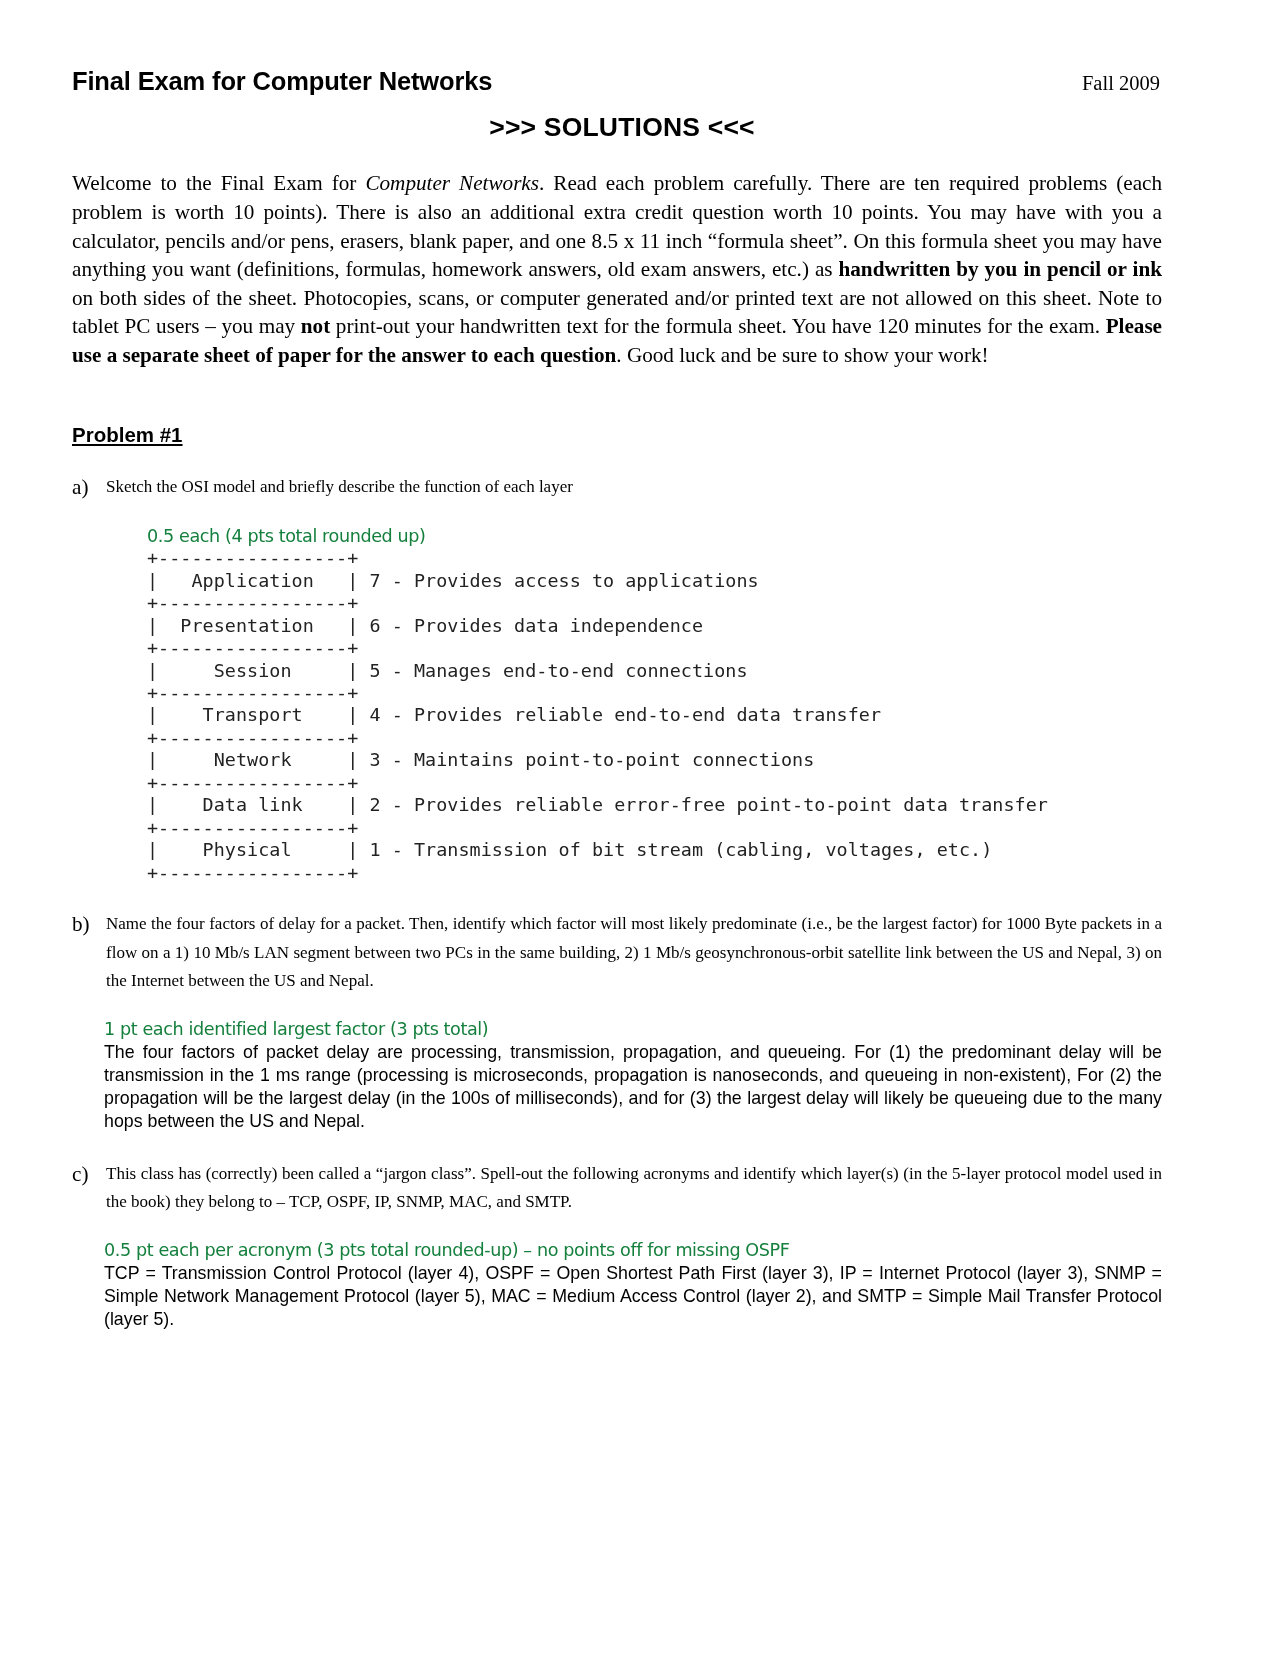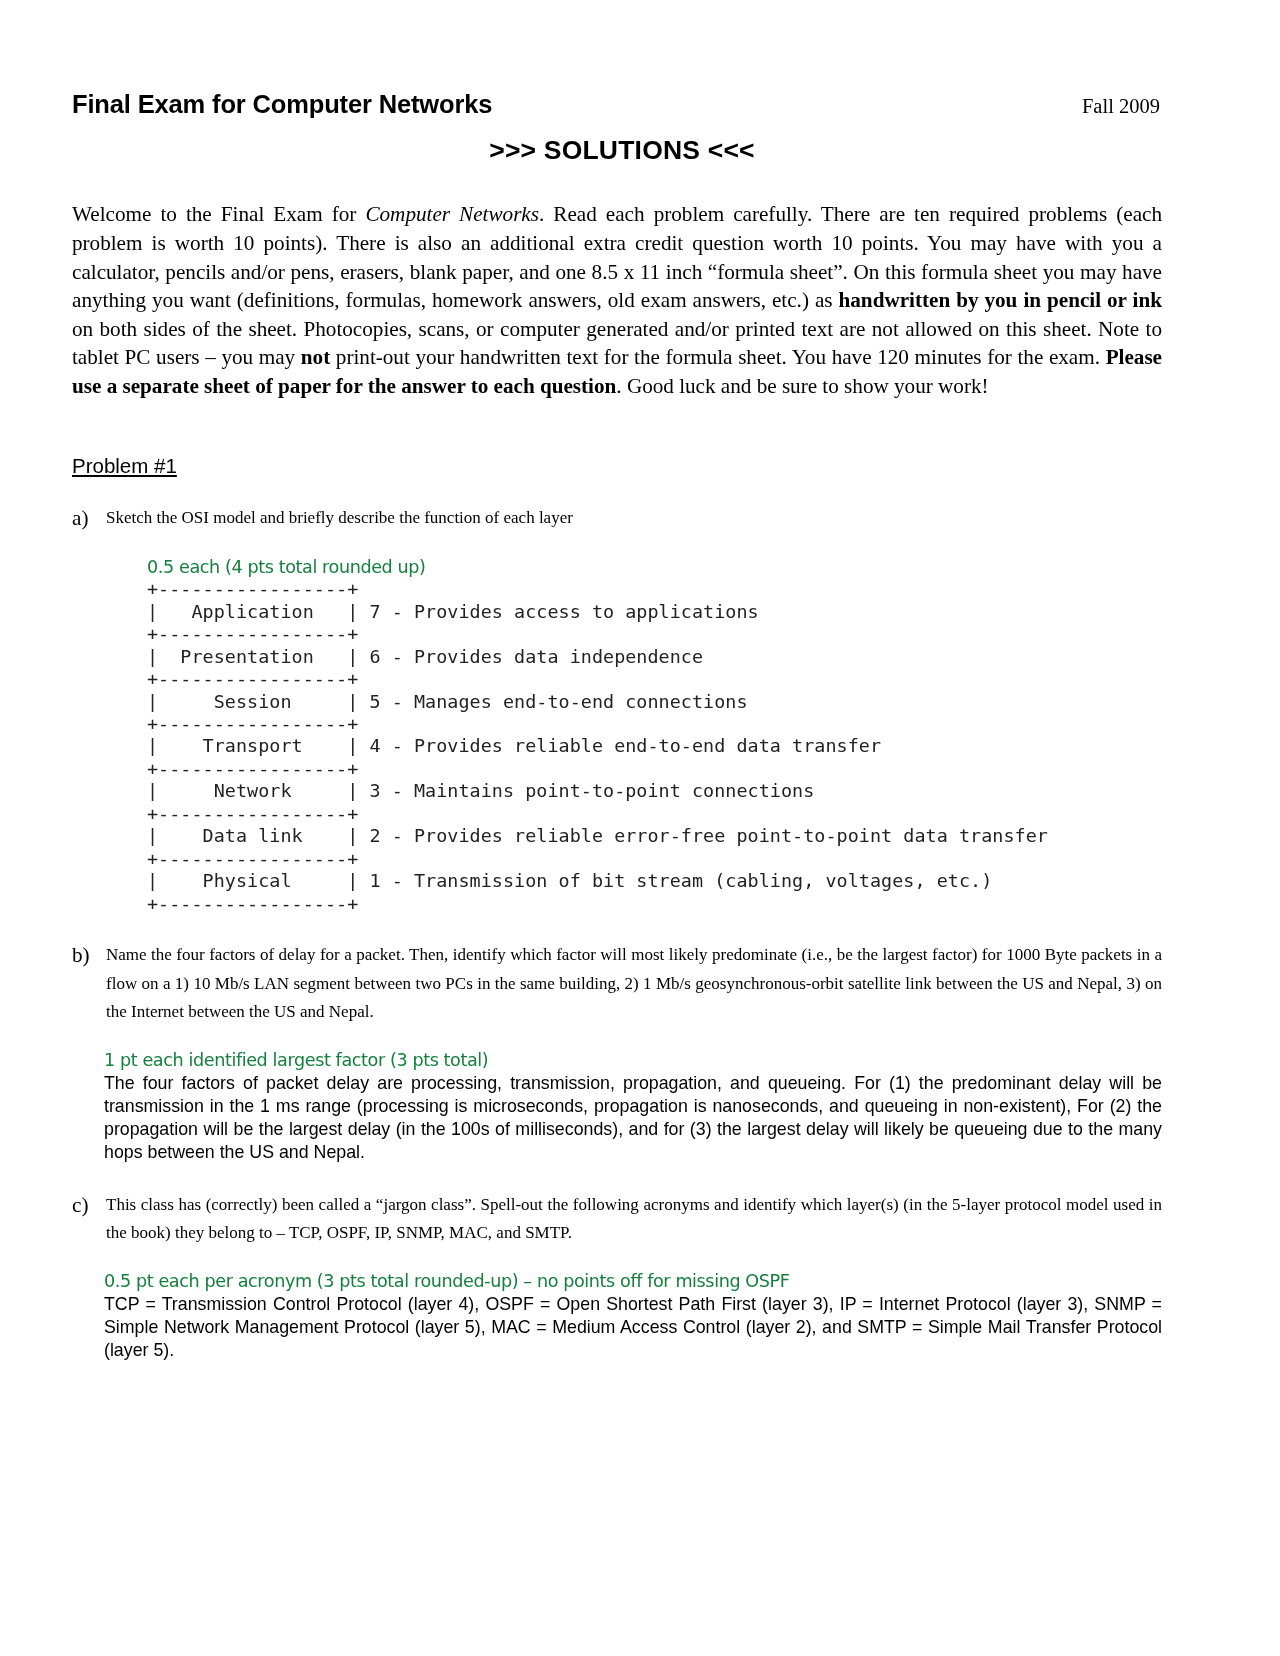--- a/index.html
+++ b/index.html
@@ -12,21 +12,21 @@
     height: 1656px;
     font-family: "Liberation Serif", "DejaVu Serif", serif;
     color: #000000;
     -webkit-font-smoothing: antialiased;
   }
   .page {
     position: relative;
     width: 1280px;
     height: 1656px;
     box-sizing: border-box;
-    padding: 90px 118px 0 72px;
+    padding: 67px 118px 0 72px;
   }
 
   
   .header-row {
     display: flex;
     align-items: baseline;
     justify-content: space-between;
     margin-bottom: 2px;
   }
   .doc-title {
@@ -50,29 +50,29 @@
     letter-spacing: 0.2px;
     margin: 16px 0 0 0;
     padding-left: 10px;
   }
 
   
   .intro {
     text-align: justify;
     font-size: 21.2px;
     line-height: 28.6px;
-    margin-top: 34px;
+    margin-top: 26px;
     letter-spacing: -0.02px;
   }
   .intro i { font-style: italic; }
   .intro b { font-weight: bold; }
 
   .section-heading {
     font-family: "Liberation Sans", "DejaVu Sans", sans-serif;
-    font-weight: normal;
+    font-weight: bold;
     font-size: 20.5px;
     text-decoration: underline;
     margin-top: 32px;
     display: inline-block;
   }
 
   .para {
     font-size: 21.2px;
     line-height: 28.6px;
     text-align: justify;

